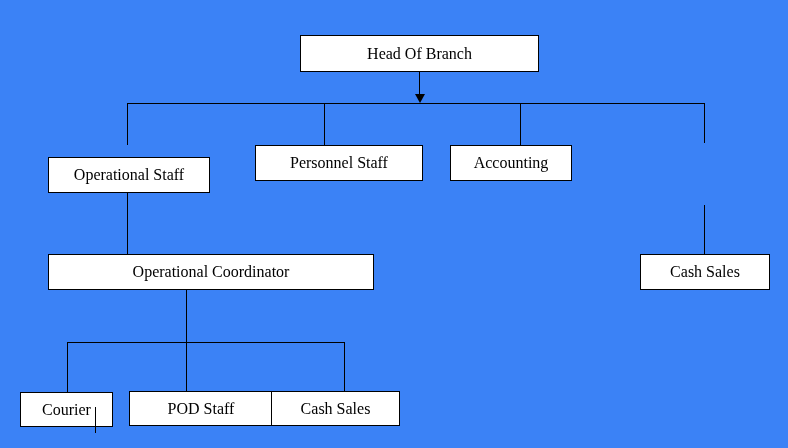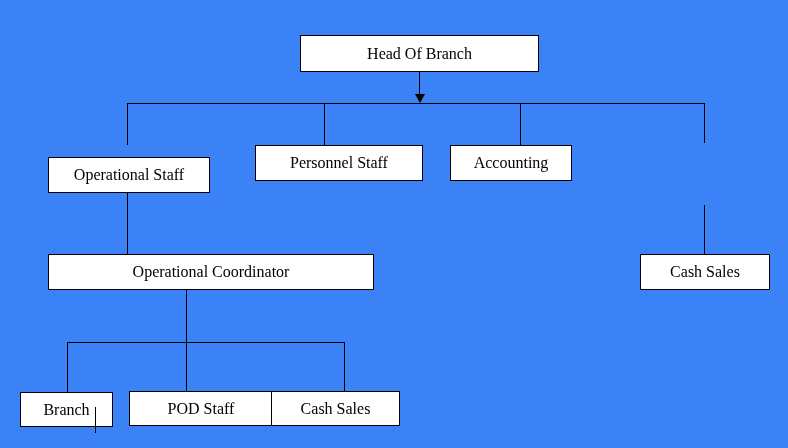--- a/index.html
+++ b/index.html
@@ -88,21 +88,21 @@
 
   <div class="node" style="left:48px; top:254px; width:326px; height:36px;">
     <span>Operational Coordinator</span>
   </div>
 
   <div class="node" style="left:640px; top:254px; width:130px; height:36px;">
     <span>Cash Sales</span>
   </div>
 
   <div class="node" style="left:20px; top:392px; width:93px; height:35px;">
-    <span>Branch</span>
+    <span>Courier</span>
   </div>
 
   <div class="node" style="left:129px; top:391px; width:144px; height:35px;">
     <span>POD Staff</span>
   </div>
 
   <div class="node" style="left:271px; top:391px; width:129px; height:35px;">
     <span>Cash Sales</span>
   </div>
 

